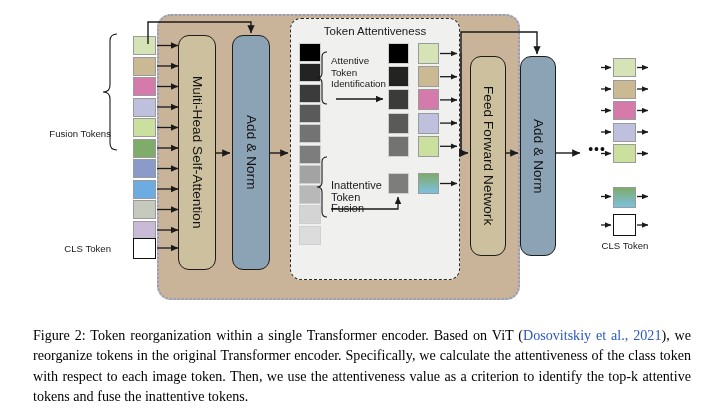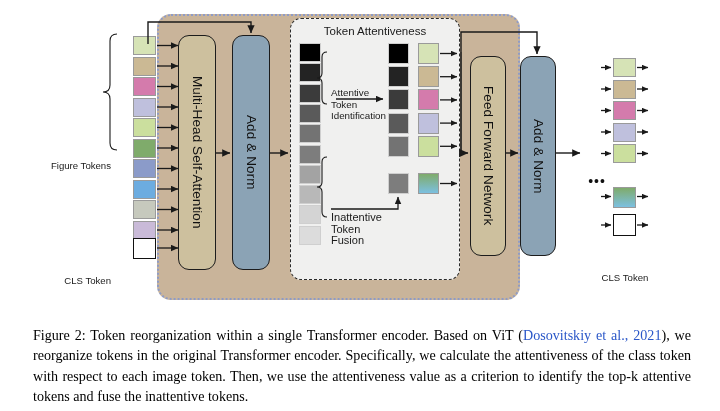--- a/index.html
+++ b/index.html
@@ -50,21 +50,21 @@
   }
   .reorg-title {
     position: absolute; left: 0; top: 6px; width: 100%;
     text-align: center; font-size: 11.5px; color: #1a1a1a;
   }
 
   .tok { position: absolute; border: 0.8px solid #9a9a9a; }
   .tok.cls { border: 1.4px solid #111; background:#fff; }
   .tok.gray { border: 0.8px solid #cfcfcf; }
 
-  .lbl { position: absolute; font-size: 9.6px; color:#1a1a1a; line-height: 11.6px; white-space: pre-line; margin-top: 32px; }
+  .lbl { position: absolute; font-size: 9.6px; color:#1a1a1a; line-height: 11.6px; white-space: pre-line; }
   .lbl.r { text-align: right; }
   .lbl.c { text-align: center; }
 
   .svgoverlay { position:absolute; left:0; top:0; width:720px; height:315px; pointer-events:none; }
 
   
   #caption {
     position: absolute; left: 33px; top: 325px; width: 658px;
     font-family: Liberation Serif, serif;
     font-size: 14.1px; line-height: 20.3px;
@@ -108,21 +108,21 @@
         <div class="tok " style="left: 133px; top: 97.5px; width: 23px; height: 19px; background: rgb(191, 192, 221);"></div>
         <div class="tok " style="left: 133px; top: 118px; width: 23px; height: 19px; background: rgb(203, 223, 158);"></div>
         <div class="tok " style="left: 133px; top: 138.5px; width: 23px; height: 19px; background: rgb(127, 171, 107);"></div>
         <div class="tok " style="left: 133px; top: 159px; width: 23px; height: 19px; background: rgb(139, 155, 201);"></div>
         <div class="tok " style="left: 133px; top: 179.5px; width: 23px; height: 19px; background: rgb(108, 172, 224);"></div>
         <div class="tok " style="left: 133px; top: 200px; width: 23px; height: 19px; background: rgb(198, 201, 189);"></div>
         <div class="tok " style="left: 133px; top: 220.5px; width: 23px; height: 19px; background: rgb(201, 186, 216);"></div>
       </div>
     <div class="tok cls" style="left:133px; top:238px; width:23px; height:21px;"></div>
 
-    <div class="lbl r" style="left:35px; top:128px; width:76px;">Figure Tokens</div>
+    <div class="lbl r" style="left:35px; top:128px; width:76px;">Fusion Tokens</div>
     <div class="lbl r" style="left:51px; top:243px; width:60px;">CLS Token</div>
 
     <div id="attn-column">
         <div class="tok gray" style="left: 299px; top: 43px; width: 22px; height: 19px; background: rgb(0, 0, 0);"></div>
         <div class="tok gray" style="left: 299px; top: 63.3px; width: 22px; height: 19px; background: rgb(35, 35, 35);"></div>
         <div class="tok gray" style="left: 299px; top: 83.6px; width: 22px; height: 19px; background: rgb(59, 59, 59);"></div>
         <div class="tok gray" style="left: 299px; top: 103.9px; width: 22px; height: 19px; background: rgb(90, 90, 90);"></div>
         <div class="tok gray" style="left: 299px; top: 124.2px; width: 22px; height: 19px; background: rgb(115, 115, 115);"></div>
         <div class="tok gray" style="left: 299px; top: 144.5px; width: 22px; height: 19px; background: rgb(125, 125, 125);"></div>
         <div class="tok gray" style="left: 299px; top: 164.8px; width: 22px; height: 19px; background: rgb(163, 163, 163);"></div>

